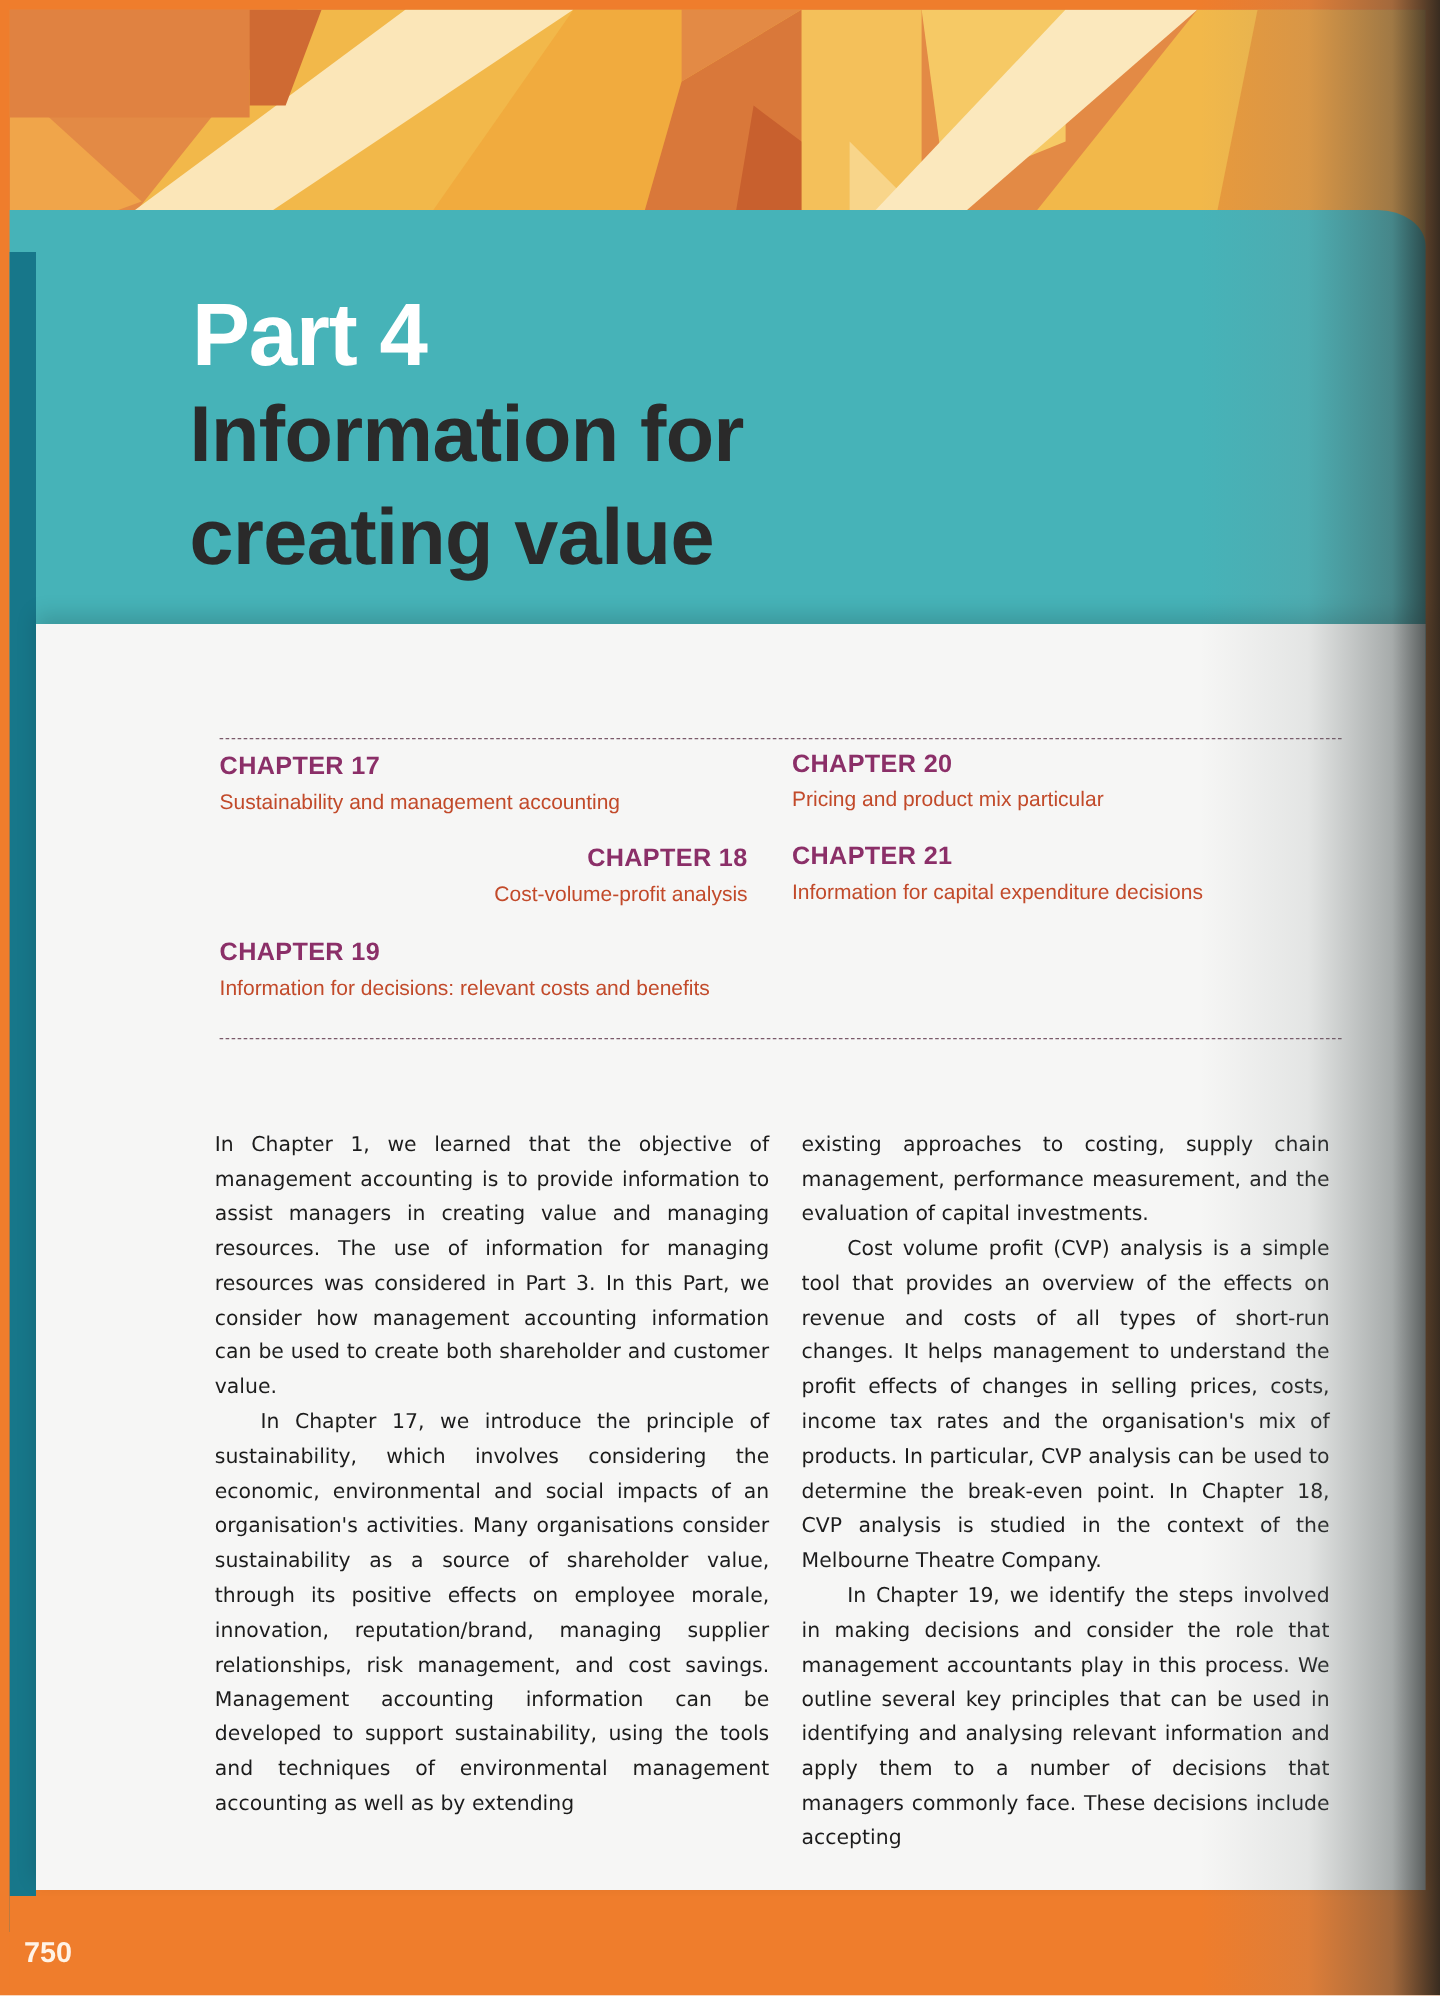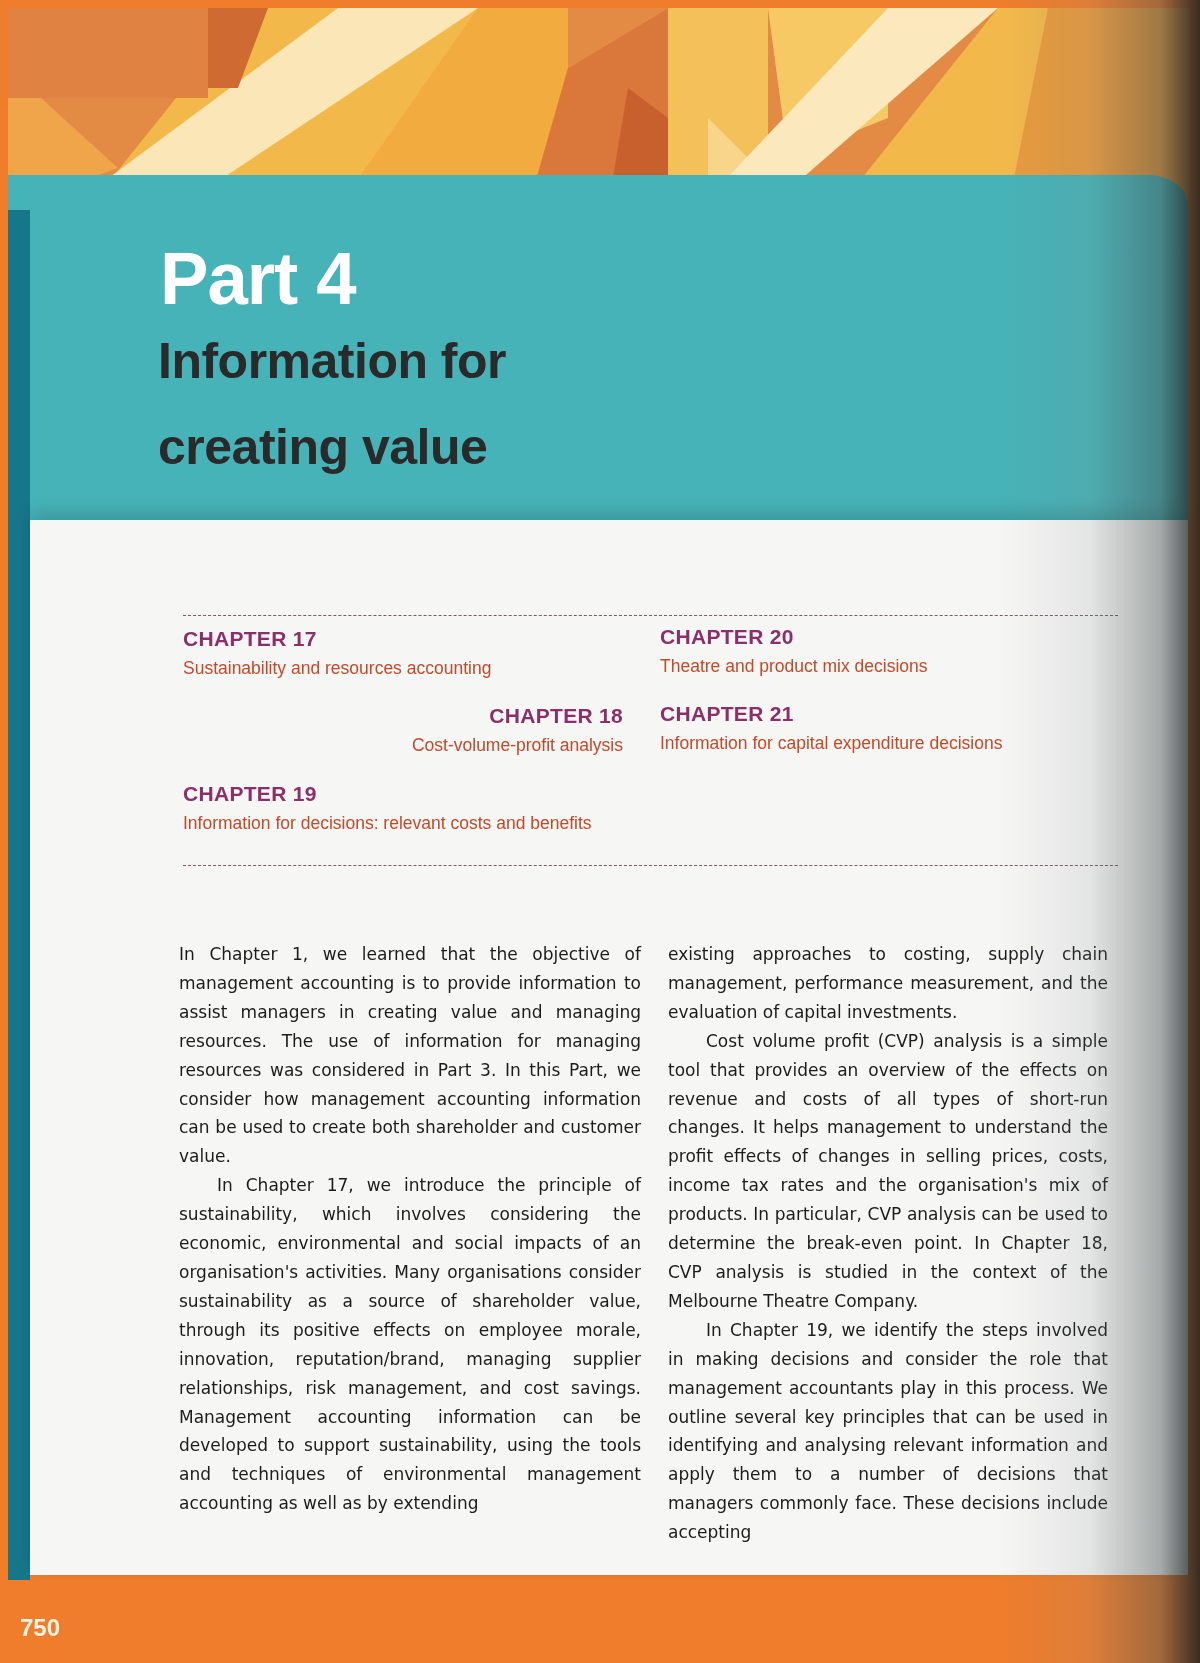--- a/index.html
+++ b/index.html
@@ -32,21 +32,21 @@
     }
     .part-label {
       position: absolute; left: 160px; top: 240px;
       font-family: "Liberation Sans", sans-serif; font-weight: 700;
       font-size: 74px; line-height: 78px; color: #ffffff; letter-spacing: -1px;
       transform: scaleX(0.98); transform-origin: left;
     }
     .part-title {
       position: absolute; left: 158px; top: 318px;
       font-family: "Liberation Sans", sans-serif; font-weight: 700;
-      font-size: 50px; line-height: 86px; color: #2a2a2a; letter-spacing: -0.5px;
+      font-size: 66px; line-height: 86px; color: #2a2a2a; letter-spacing: -0.5px;
     }
 
     
     .sheet {
       position: absolute; left: 30px; top: 520px; width: 1158px; height: 1055px;
       background: #f6f6f5;
       box-shadow: 0 -8px 16px rgba(0,0,0,0.15);
     }
     .spine-shadow {
       position: absolute; right: 0; top: 0; width: 200px; height: 1663px;
@@ -139,33 +139,33 @@
   <h1 class="part-label">Part 4</h1>
   <h2 class="part-title">
     <span style="display:block">Information for</span>
     <span style="display:block">creating value</span>
   </h2>
 
   <div class="rule top"></div>
 
   <div class="chapter ch17">
     <span class="chapter-num">CHAPTER 17</span>
-    <span class="chapter-title">Sustainability and resources accounting</span>
+    <span class="chapter-title">Sustainability and management accounting</span>
   </div>
   <div class="chapter ch18">
     <span class="chapter-num">CHAPTER 18</span>
     <span class="chapter-title">Cost-volume-profit analysis</span>
   </div>
   <div class="chapter ch19">
     <span class="chapter-num">CHAPTER 19</span>
     <span class="chapter-title">Information for decisions: relevant costs and benefits</span>
   </div>
   <div class="chapter ch20">
     <span class="chapter-num">CHAPTER 20</span>
-    <span class="chapter-title">Theatre and product mix decisions</span>
+    <span class="chapter-title">Pricing and product mix particular</span>
   </div>
   <div class="chapter ch21">
     <span class="chapter-num">CHAPTER 21</span>
     <span class="chapter-title">Information for capital expenditure decisions</span>
   </div>
 
   <div class="rule bottom"></div>
 
   <div class="col left">
     <p>In Chapter 1, we learned that the objective of management accounting is to provide information to assist managers in creating value and managing resources. The use of information for managing resources was considered in Part 3. In this Part, we consider how management accounting information can be used to create both shareholder and customer value.</p>

